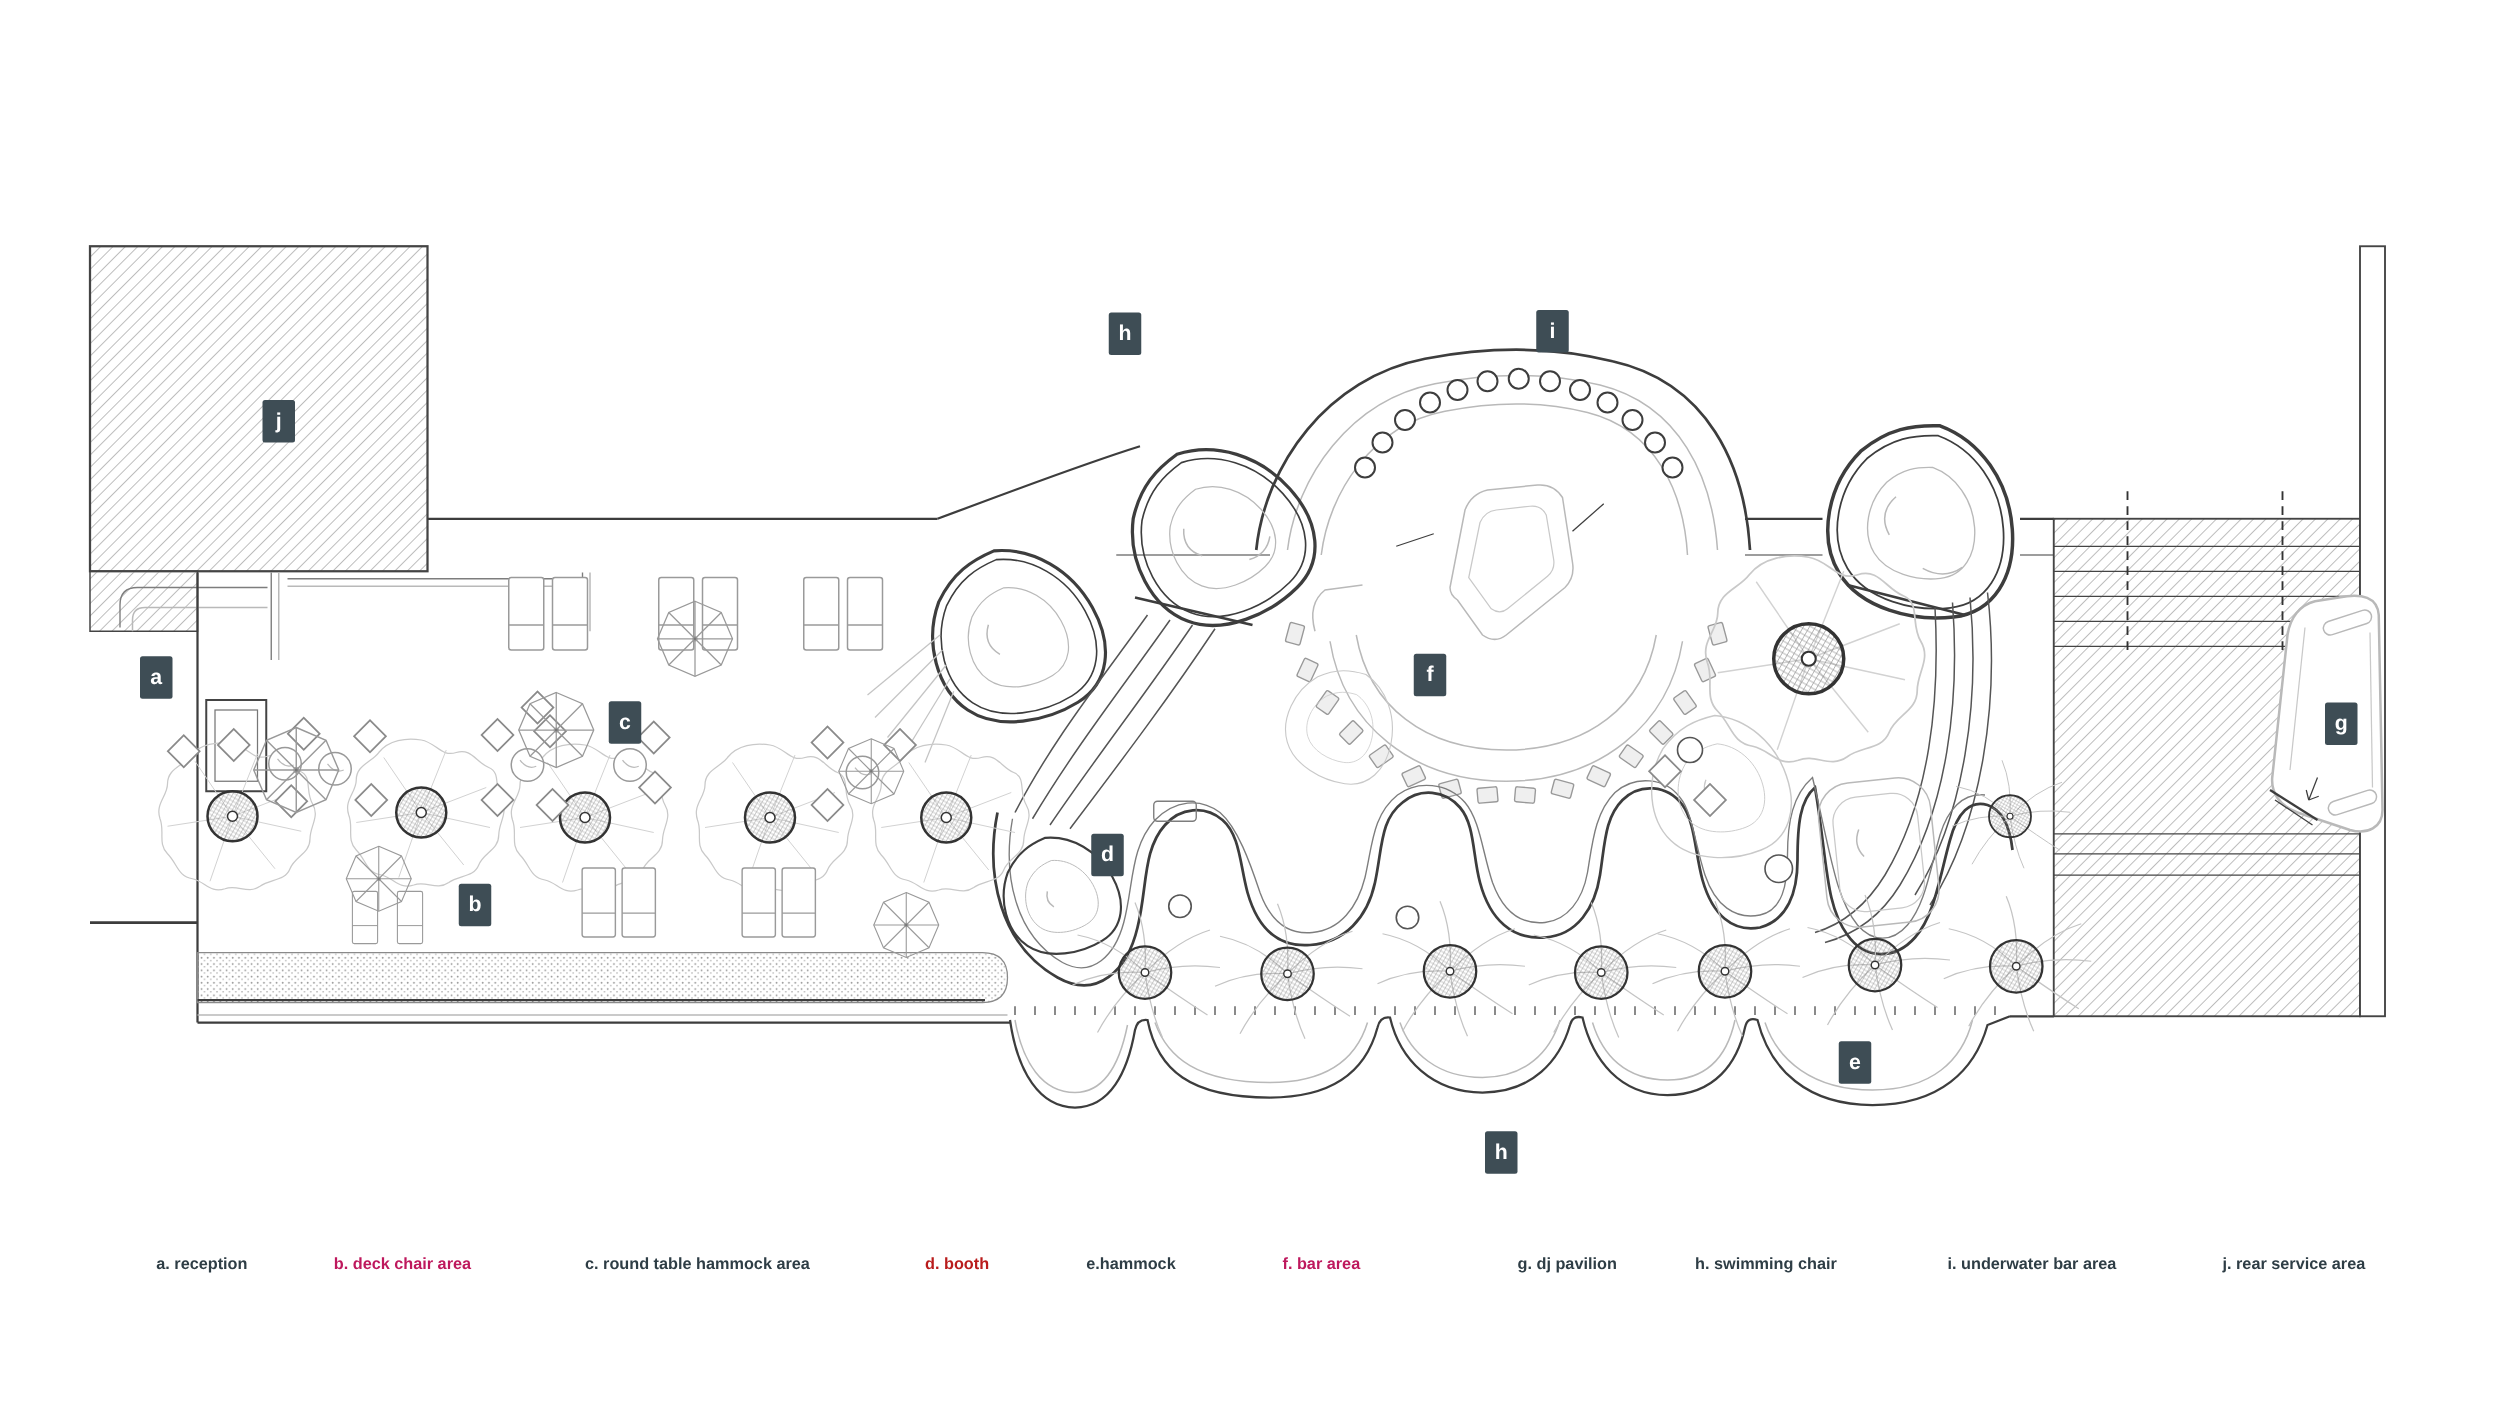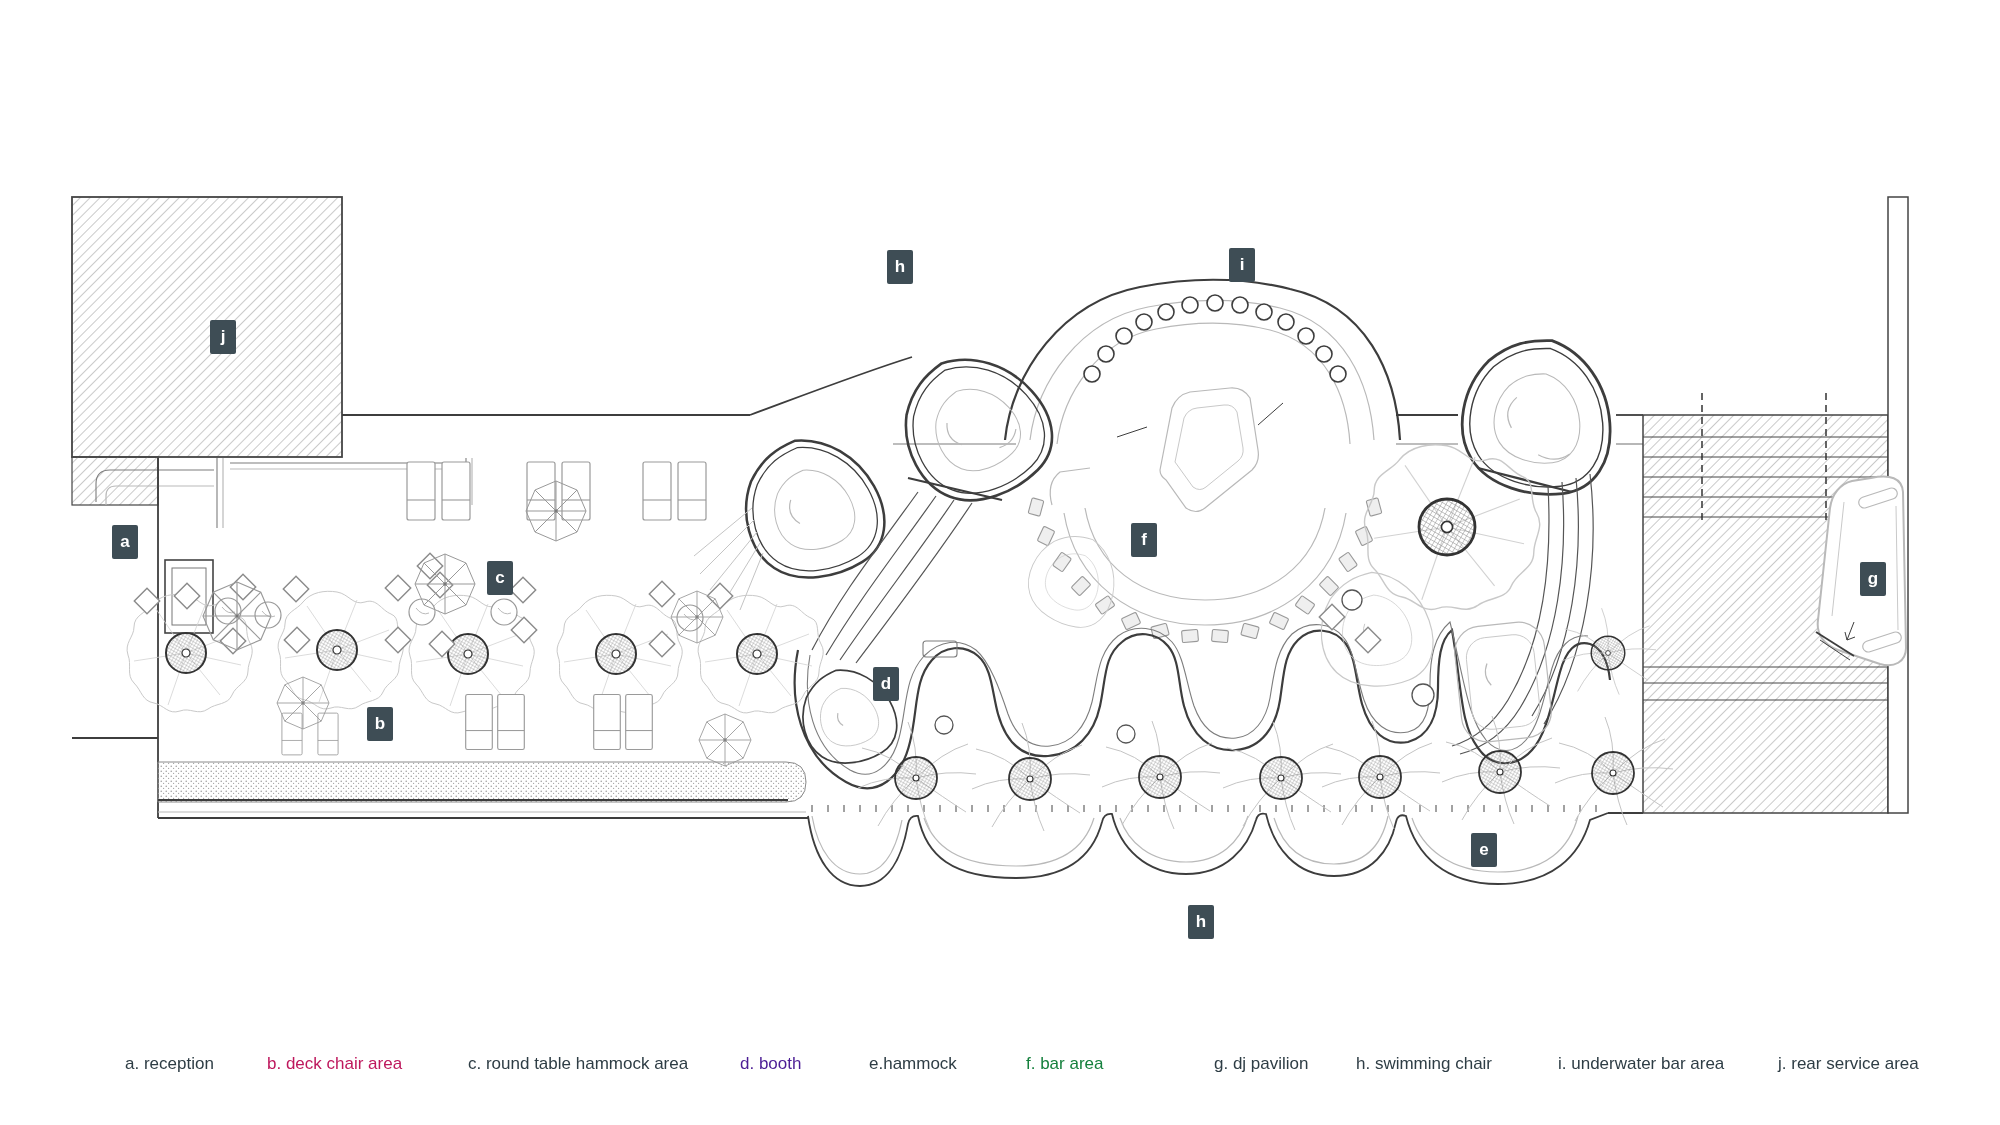--- a/index.html
+++ b/index.html
@@ -2,21 +2,21 @@
 <html><head>
 <meta charset="utf-8">
 <style>
   html,body{margin:0;padding:0;background:#fff;}
   .stage{position:relative;width:2000px;height:1125px;background:#fff;overflow:hidden;
          font-family:"Liberation Sans", sans-serif;}
   .stage svg{position:absolute;left:0;top:0;}
   .badge{position:absolute;width:26px;height:34px;display:flex;align-items:center;justify-content:center;
          font-weight:bold;font-size:17px;border-radius:2px;transform:translate(-13px,-17px);}
   .legend-row{position:absolute;left:0;top:0;width:100%;}
-  .legend-item{position:absolute;top:1054px;font-weight:normal;font-size:17px;white-space:nowrap;}
+  .legend-item{position:absolute;top:1003px;font-weight:bold;font-size:13px;white-space:nowrap;}
   
   .dk{stroke:#3d3d3d;fill:none;stroke-width:1.8;vector-effect:non-scaling-stroke;}
   .dk2{stroke:#3d3d3d;fill:none;stroke-width:2.2;vector-effect:non-scaling-stroke;}
   .dk1{stroke:#3d3d3d;fill:none;stroke-width:1;vector-effect:non-scaling-stroke;}
   .md{stroke:#7d7d7d;fill:none;stroke-width:1.1;vector-effect:non-scaling-stroke;}
   .lt{stroke:#b9b9b9;fill:none;stroke-width:1.2;vector-effect:non-scaling-stroke;}
   .lt2{stroke:#c9c9c9;fill:none;stroke-width:1;vector-effect:non-scaling-stroke;}
   .wfill{fill:#ffffff;}
 </style>
 </head>
@@ -452,22 +452,22 @@
       <div class="badge" style="left: 900px; top: 267px; background: rgb(62, 77, 85); color: rgb(255, 255, 255);">h</div>
       <div class="badge" style="left: 1242px; top: 265px; background: rgb(62, 77, 85); color: rgb(255, 255, 255);">i</div>
       <div class="badge" style="left: 1873px; top: 579px; background: rgb(62, 77, 85); color: rgb(255, 255, 255);">g</div>
       <div class="badge" style="left: 1484px; top: 850px; background: rgb(62, 77, 85); color: rgb(255, 255, 255);">e</div>
       <div class="badge" style="left: 1201px; top: 922px; background: rgb(62, 77, 85); color: rgb(255, 255, 255);">h</div>
     </div>
 <div class="legend-row" id="legend">
       <div class="legend-item" style="left: 125px; color: rgb(46, 61, 69);">a. reception</div>
       <div class="legend-item" style="left: 267px; color: #be185d;">b. deck chair area</div>
       <div class="legend-item" style="left: 468px; color: rgb(46, 61, 69);">c. round table hammock area</div>
-      <div class="legend-item" style="left: 740px; color: #4c1d95;">d. booth</div>
+      <div class="legend-item" style="left: 740px; color: #b91c1c;">d. booth</div>
       <div class="legend-item" style="left: 869px; color: rgb(46, 61, 69); text-align: center;">e.hammock</div>
-      <div class="legend-item" style="left: 1026px; color: #15803d;">f. bar area</div>
+      <div class="legend-item" style="left: 1026px; color: #be185d;">f. bar area</div>
       <div class="legend-item" style="left: 1182px; color: rgb(46, 61, 69); margin-left: 32px;">g. dj pavilion</div>
       <div class="legend-item" style="left: 1356px; color: rgb(46, 61, 69);">h. swimming chair</div>
       <div class="legend-item" style="left: 1558px; color: rgb(46, 61, 69);">i. underwater bar area</div>
       <div class="legend-item" style="left: 1778px; color: rgb(46, 61, 69); text-align: center;">j. rear service area</div>
     </div>
 
 </div>
 
 </body></html>

